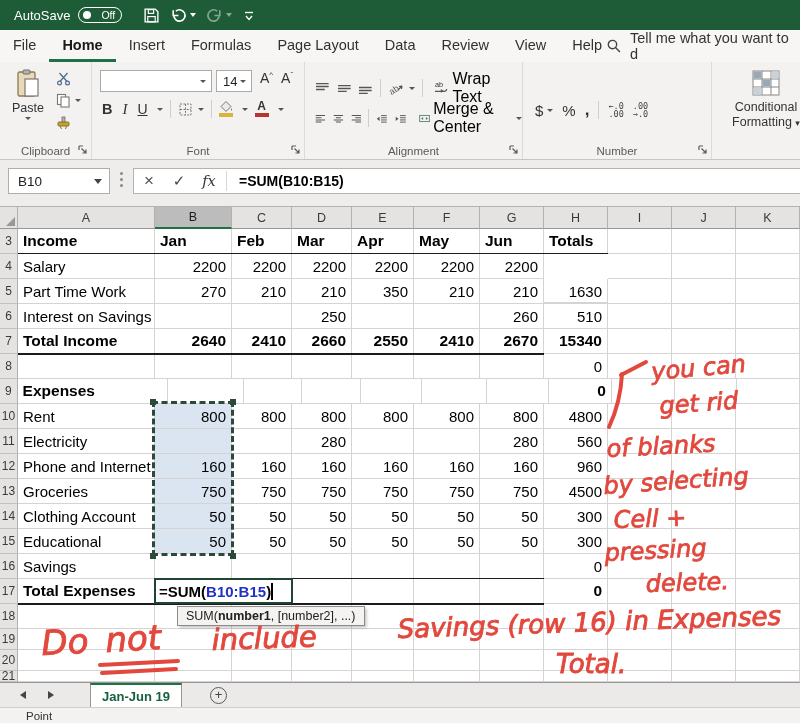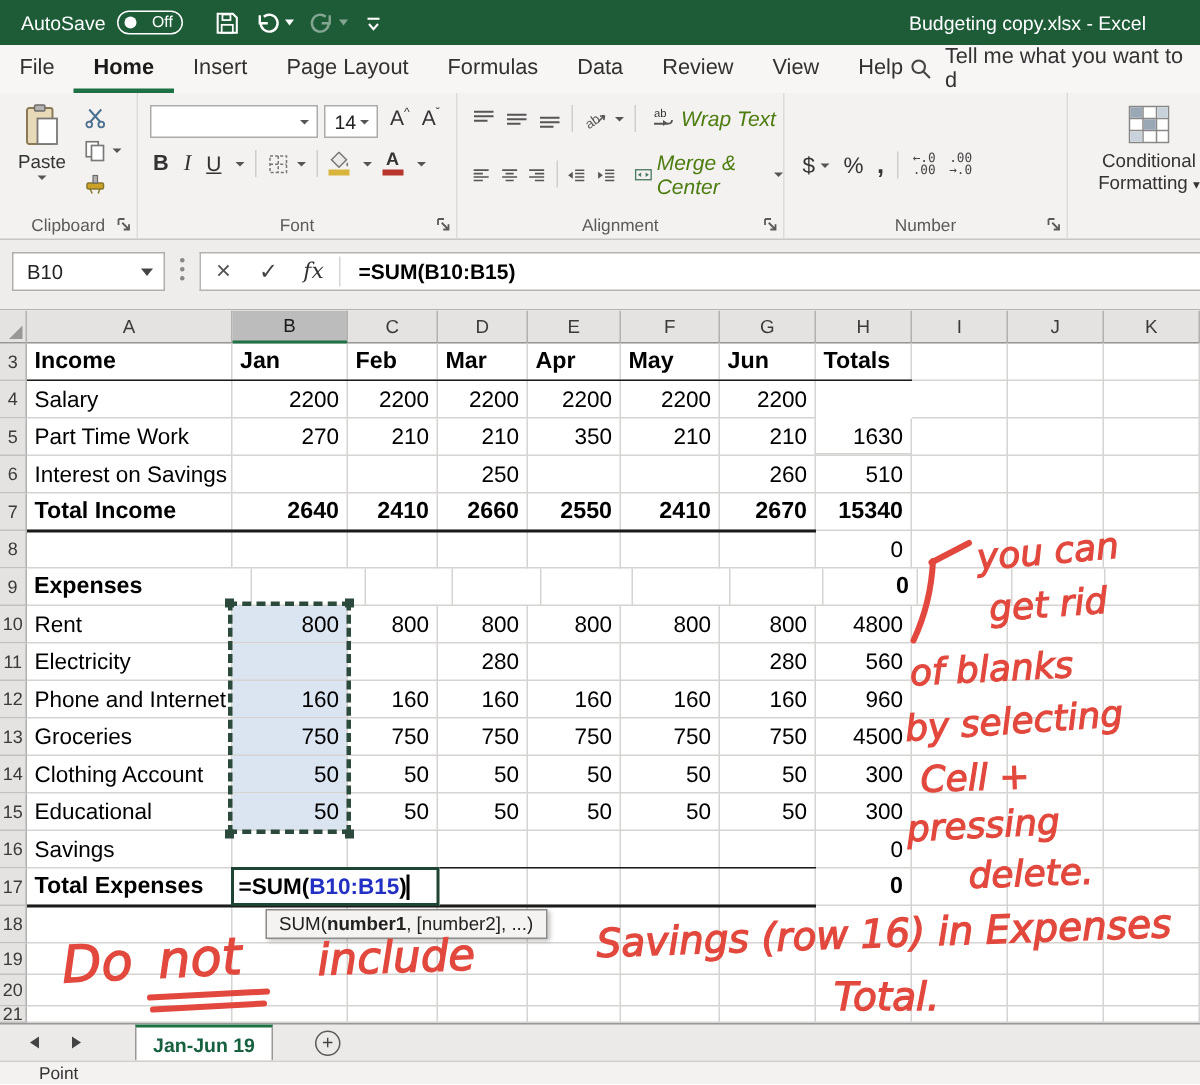--- a/index.html
+++ b/index.html
@@ -54,21 +54,21 @@
   .font-row2 { position:absolute; left:10px; top:38px; display:flex; align-items:center; gap:7px; }
   .bld { font-weight:bold; font-size:14.5px; color:#333; cursor:pointer; }
   .itl { font-style:italic; font-family:"Liberation Serif", serif; font-size:15px; color:#333; cursor:pointer; padding:0 3px;}
   .und { text-decoration:underline; font-size:14px; color:#333; cursor:pointer; }
   .vsep { width:1px; height:18px; background:#d0cecd; }
   .color-stack { display:flex; flex-direction:column; align-items:center; cursor:pointer; }
   .color-bar { width:14px; height:4px; margin-top:1px; }
 
   .align-row1 { position:absolute; left:10px; top:8px; display:flex; align-items:center; gap:7px; }
   .align-row2 { position:absolute; left:10px; top:38px; display:flex; align-items:center; gap:7px; }
-  .wrap-label, .merge-label { font-size:14px; color:#4d7c0f;font-style:italic; }
+  .wrap-label, .merge-label { font-size:16px; color:#000000; }
   .icon-btn { cursor:pointer; display:flex; align-items:center; gap:3px; }
 
   .num-combo { position:absolute; left:10px; top:8px; width:158px; }
   .num-row2 { position:absolute; left:12px; top:38px; display:flex; align-items:center; gap:9px; }
   .cur { font-size:15px; color:#333; cursor:pointer; }
   .dec-icon { display:flex; flex-direction:column; line-height:8px; font-size:8.5px; color:#444; cursor:pointer; font-family:"DejaVu Sans Mono", monospace; }
 
   .cf-btn { position:absolute; left:18px; top:7px; text-align:center; cursor:pointer; width:72px; }
   .cf-text { font-size:12.5px; color:#333; line-height:15px; margin-top:3px; white-space:nowrap; }
 
@@ -183,30 +183,29 @@
         </svg>
         <div class="qat-caret"></div>
       </div>
       <div class="qat-btn">
         <svg class="ic" width="14" height="14" viewBox="0 0 14 14">
           <path d="M3 4.5 h8" stroke="#fff" stroke-width="1.4"></path>
           <path d="M4 8 l3 3.4 3 -3.4" fill="none" stroke="#fff" stroke-width="1.4"></path>
         </svg>
       </div>
     </div>
-    <span class="doc-title">Budgeting copy.xlsx  -  Excel</span>
   </div>
 
   <div class="menubar">
     <div id="menu-tabs" style="display:flex;">
         <div class="menu-tab">File</div>
         <div class="menu-tab active">Home</div>
         <div class="menu-tab">Insert</div>
+        <div class="menu-tab">Formulas</div>
         <div class="menu-tab">Page Layout</div>
-        <div class="menu-tab">Formulas</div>
         <div class="menu-tab">Data</div>
         <div class="menu-tab">Review</div>
         <div class="menu-tab">View</div>
         <div class="menu-tab">Help</div>
       </div>
     <div class="tellme">
       <svg class="ic" width="16" height="16" viewBox="0 0 16 16">
         <circle cx="6.5" cy="6.5" r="4.2" fill="none" stroke="#444" stroke-width="1.4"></circle>
         <path d="M9.8 9.8 L14 14" stroke="#444" stroke-width="1.4"></path>
       </svg>

